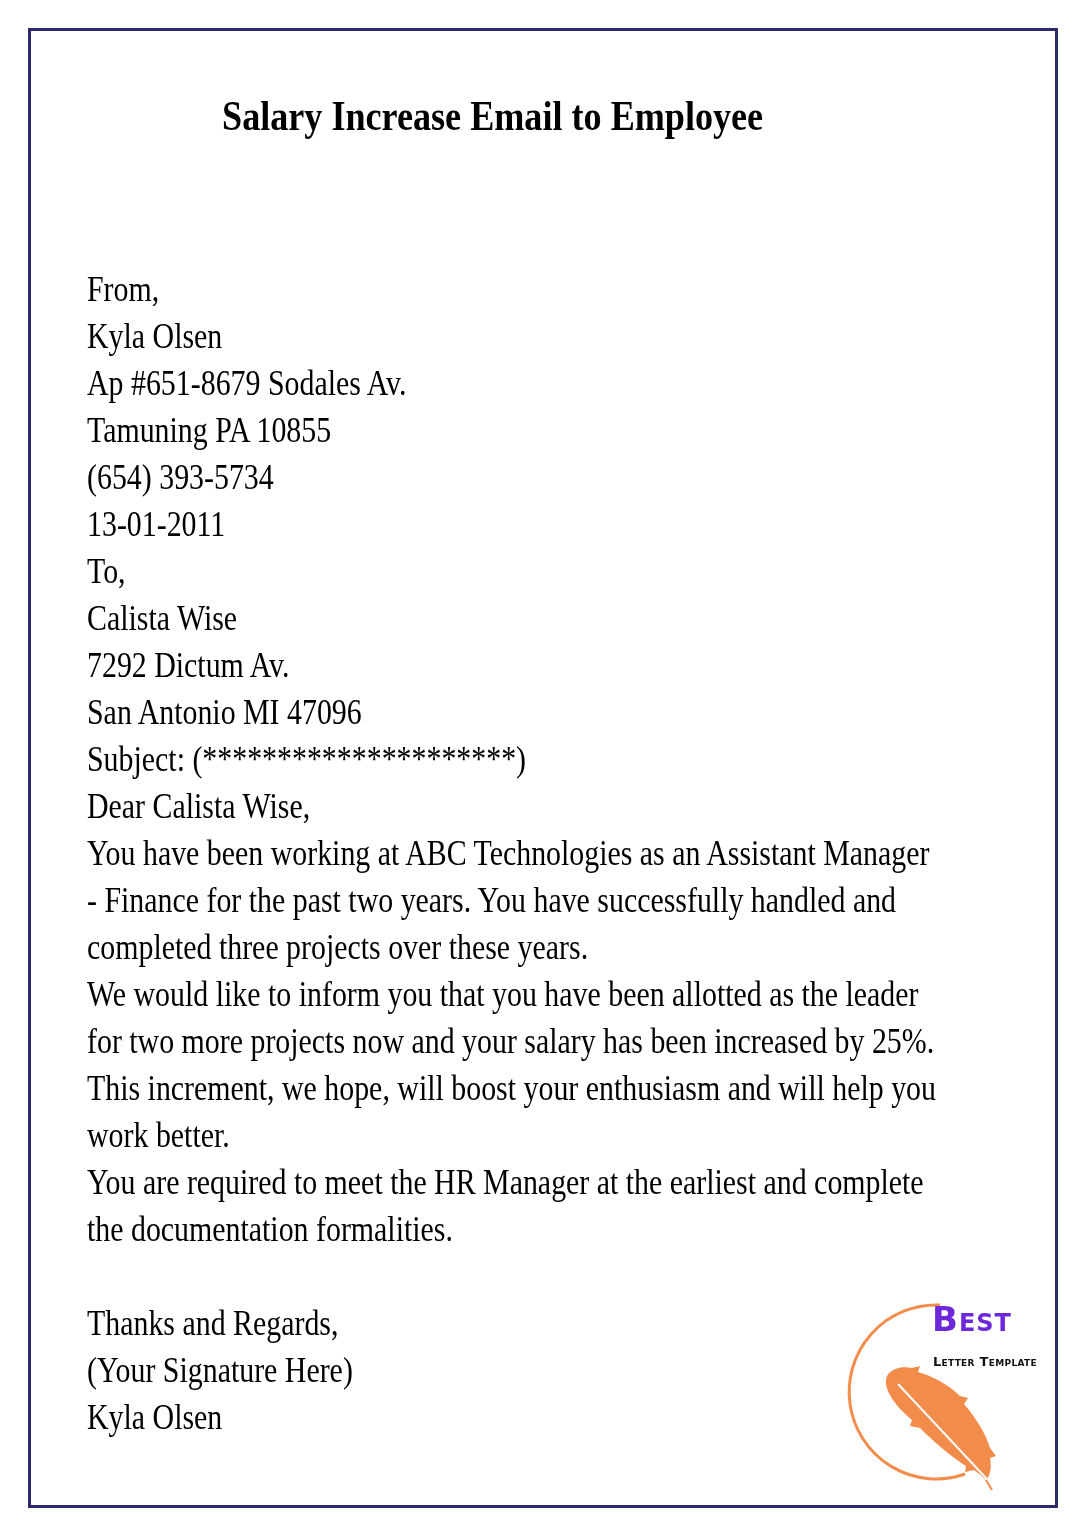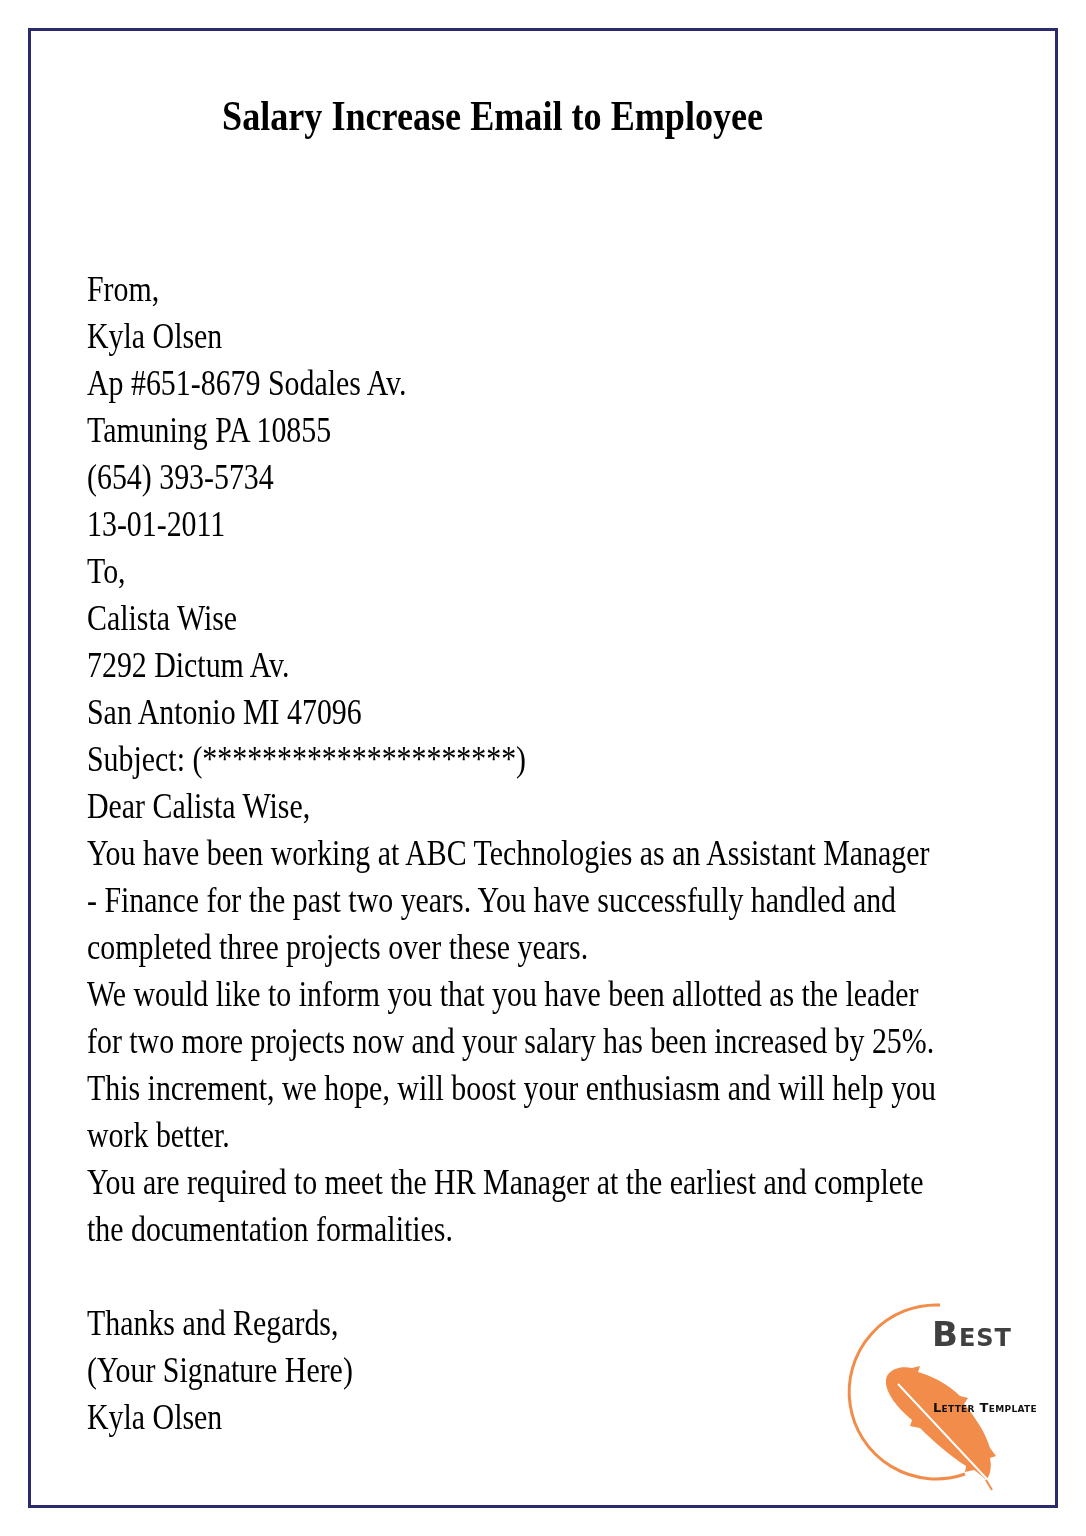--- a/index.html
+++ b/index.html
@@ -67,43 +67,42 @@
     height: 200px;
   }
   .logo svg {
     position: absolute;
     left: 0;
     top: 0;
   }
   .logo-best {
     position: absolute;
     left: 92px;
-    top: 18px;
+    top: 3px;
     font-family: "DejaVu Sans", "Liberation Sans", sans-serif;
     font-weight: bold;
     font-variant: small-caps;
     font-size: 34px;
     line-height: 36px;
     letter-spacing: 1px;
-    color: #404040;
+    color: #6d28d9;
     white-space: nowrap;
   }
   .logo-sub {
     position: absolute;
     left: 93px;
     top: 56px;
     font-family: "DejaVu Sans", "Liberation Sans", sans-serif;
     font-weight: bold;
     font-variant: small-caps;
     font-size: 13px;
     line-height: 16px;
     letter-spacing: 0.3px;
     color: #111111;
     white-space: nowrap;
-    margin-top: 46px;
   }
 </style>
 </head>
 <body>
 
 <div class="page-border"></div>
 
 <div class="title">
   <span>Salary Increase Email to Employee</span>
 </div>

